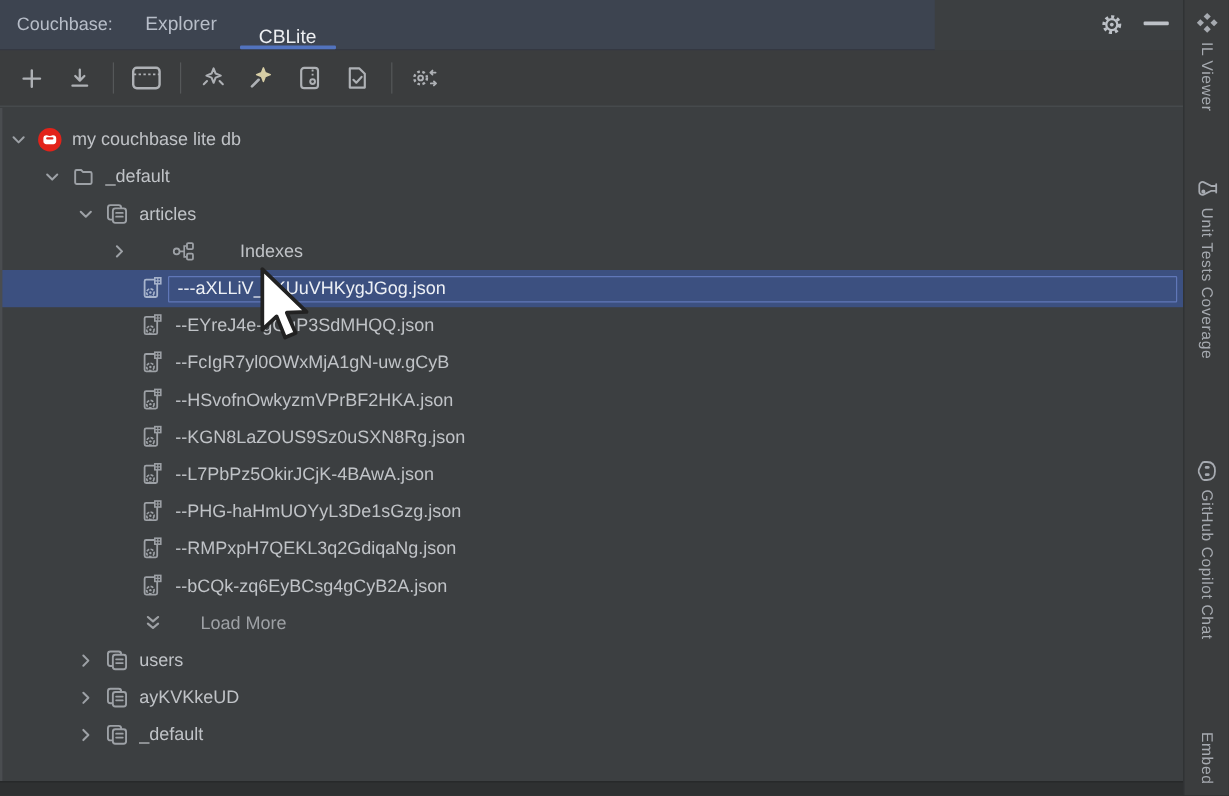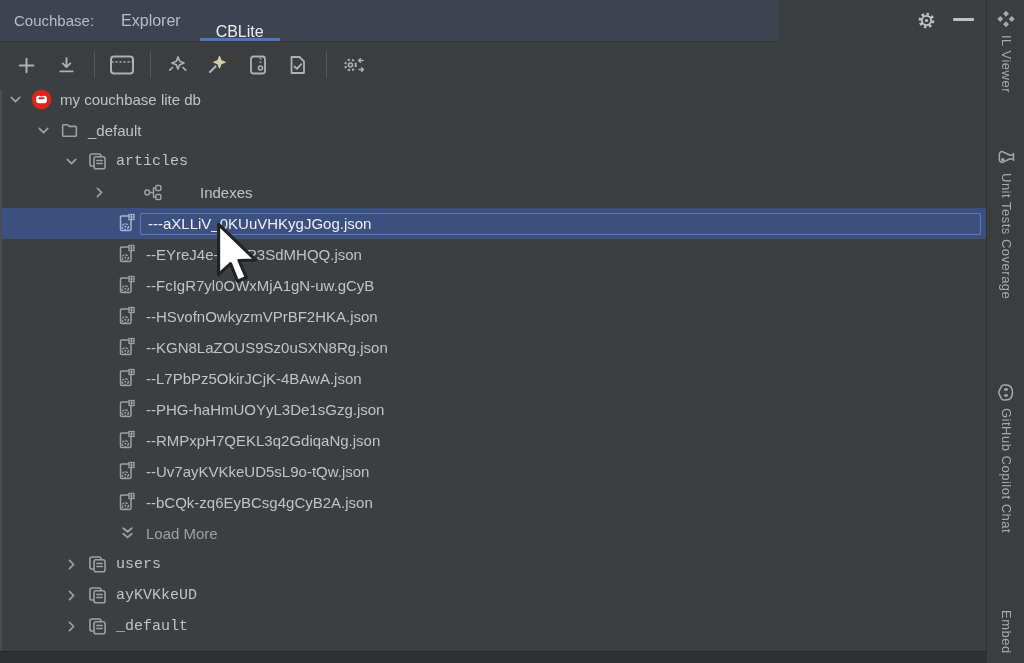--- a/index.html
+++ b/index.html
@@ -27,35 +27,35 @@
   .win-min{position:absolute;left:953px;top:18px;width:21px;height:3px;background:#BDC1C7;border-radius:1px;}
   
   .toolbar{
     position:absolute;left:0;top:42px;width:986px;height:47px;
     background:#3B3D3E;display:flex;align-items:center;padding-left:12px;
     box-sizing:border-box;border-bottom:1px solid #4A4E50;
   }
   .tb-btn{width:28px;height:28px;display:flex;align-items:center;justify-content:center;margin-right:12px;border-radius:4px;}
   .tb-sep{width:1px;height:26px;background:#555859;margin:0 13px 0 2px;}
   
-  .tree{position:absolute;left:0;top:78px;width:986px;height:561px;background:#3C3F41;padding-top:6px;}
+  .tree{position:absolute;left:0;top:90px;width:986px;height:561px;background:#3C3F41;padding-top:11px;}
   .edge{position:absolute;left:0;top:90px;width:2px;height:561px;background:#4A4D50;}
   .row{height:31px;display:flex;align-items:center;font-size:15px;color:#C0C3C7;white-space:nowrap;}
   .ch{width:18px;margin-right:6px;display:flex;justify-content:center;flex:none;}
   .ic{width:22px;margin-right:8px;display:flex;justify-content:center;flex:none;}
   .lvl0{padding-left:6px;}  .lvl1{padding-left:34px;}
-  .lvl2{padding-left:62px;font-family:Liberation Mono, monospace;} .lvl3{padding-left:90px;gap:28px;}
+  .lvl2{padding-left:62px;} .lvl3{padding-left:90px;gap:28px;}
   .doc{padding-left:116px;}
   .row.selected{background:#3C5080;}
   .row.selected .ic{margin-right:2px;}
   .sel-label{
     flex:1;border:1px solid #6077B8;border-radius:1px;
     padding:1px 8px 2px 7px;margin-right:5px;color:#EDF0F5;
   }
-  .dim{color:#9EA1A5;}
+  .dim{color:#9EA1A5;margin-left:21px;}
   
   .stripe{
     position:absolute;left:986px;top:0;width:38px;height:663px;
     background:#3B3D3E;border-left:1px solid #2F3132;box-sizing:border-box;
   }
   .stripe-item{position:absolute;left:0;width:38px;display:flex;flex-direction:column;align-items:center;}
   .stripe-text{
     writing-mode:vertical-rl;font-size:13px;color:#A6AAB0;letter-spacing:.5px;margin-top:7px;
   }
   .stripe-icon{transform:rotate(90deg);}
@@ -299,32 +299,20 @@
       <span class="ic">
         <svg width="20" height="21" viewBox="0 0 20 21">
             <rect x="3.5" y="3" width="10.5" height="14.5" rx="1.3" fill="none" stroke="#9DA1A6" stroke-width="1.5"></rect>
             <rect x="12" y="1.5" width="5" height="5" fill="#3C3F41" stroke="#9DA1A6" stroke-width="1.3"></rect>
             <path d="M14.5 1.7v4.6M12.2 4h4.6" stroke="#9DA1A6" stroke-width="1"></path>
             <circle cx="8.3" cy="13.8" r="3.1" fill="#3C3F41" stroke="#9DA1A6" stroke-width="1.4" stroke-dasharray="2.5 1.1"></circle>
             <circle cx="8.3" cy="13.8" r="1" fill="#9DA1A6"></circle>
           </svg>
       </span>
       <span>--RMPxpH7QEKL3q2GdiqaNg.json</span>
-    </div>
-    <div class="row doc">
-      <span class="ic">
-        <svg width="20" height="21" viewBox="0 0 20 21">
-            <rect x="3.5" y="3" width="10.5" height="14.5" rx="1.3" fill="none" stroke="#9DA1A6" stroke-width="1.5"></rect>
-            <rect x="12" y="1.5" width="5" height="5" fill="#3C3F41" stroke="#9DA1A6" stroke-width="1.3"></rect>
-            <path d="M14.5 1.7v4.6M12.2 4h4.6" stroke="#9DA1A6" stroke-width="1"></path>
-            <circle cx="8.3" cy="13.8" r="3.1" fill="#3C3F41" stroke="#9DA1A6" stroke-width="1.4" stroke-dasharray="2.5 1.1"></circle>
-            <circle cx="8.3" cy="13.8" r="1" fill="#9DA1A6"></circle>
-          </svg>
-      </span>
-      <span>--Uv7ayKVKkeUD5sL9o-tQw.json</span>
     </div>
     <div class="row doc">
       <span class="ic">
         <svg width="20" height="21" viewBox="0 0 20 21">
             <rect x="3.5" y="3" width="10.5" height="14.5" rx="1.3" fill="none" stroke="#9DA1A6" stroke-width="1.5"></rect>
             <rect x="12" y="1.5" width="5" height="5" fill="#3C3F41" stroke="#9DA1A6" stroke-width="1.3"></rect>
             <path d="M14.5 1.7v4.6M12.2 4h4.6" stroke="#9DA1A6" stroke-width="1"></path>
             <circle cx="8.3" cy="13.8" r="3.1" fill="#3C3F41" stroke="#9DA1A6" stroke-width="1.4" stroke-dasharray="2.5 1.1"></circle>
             <circle cx="8.3" cy="13.8" r="1" fill="#9DA1A6"></circle>
           </svg>

